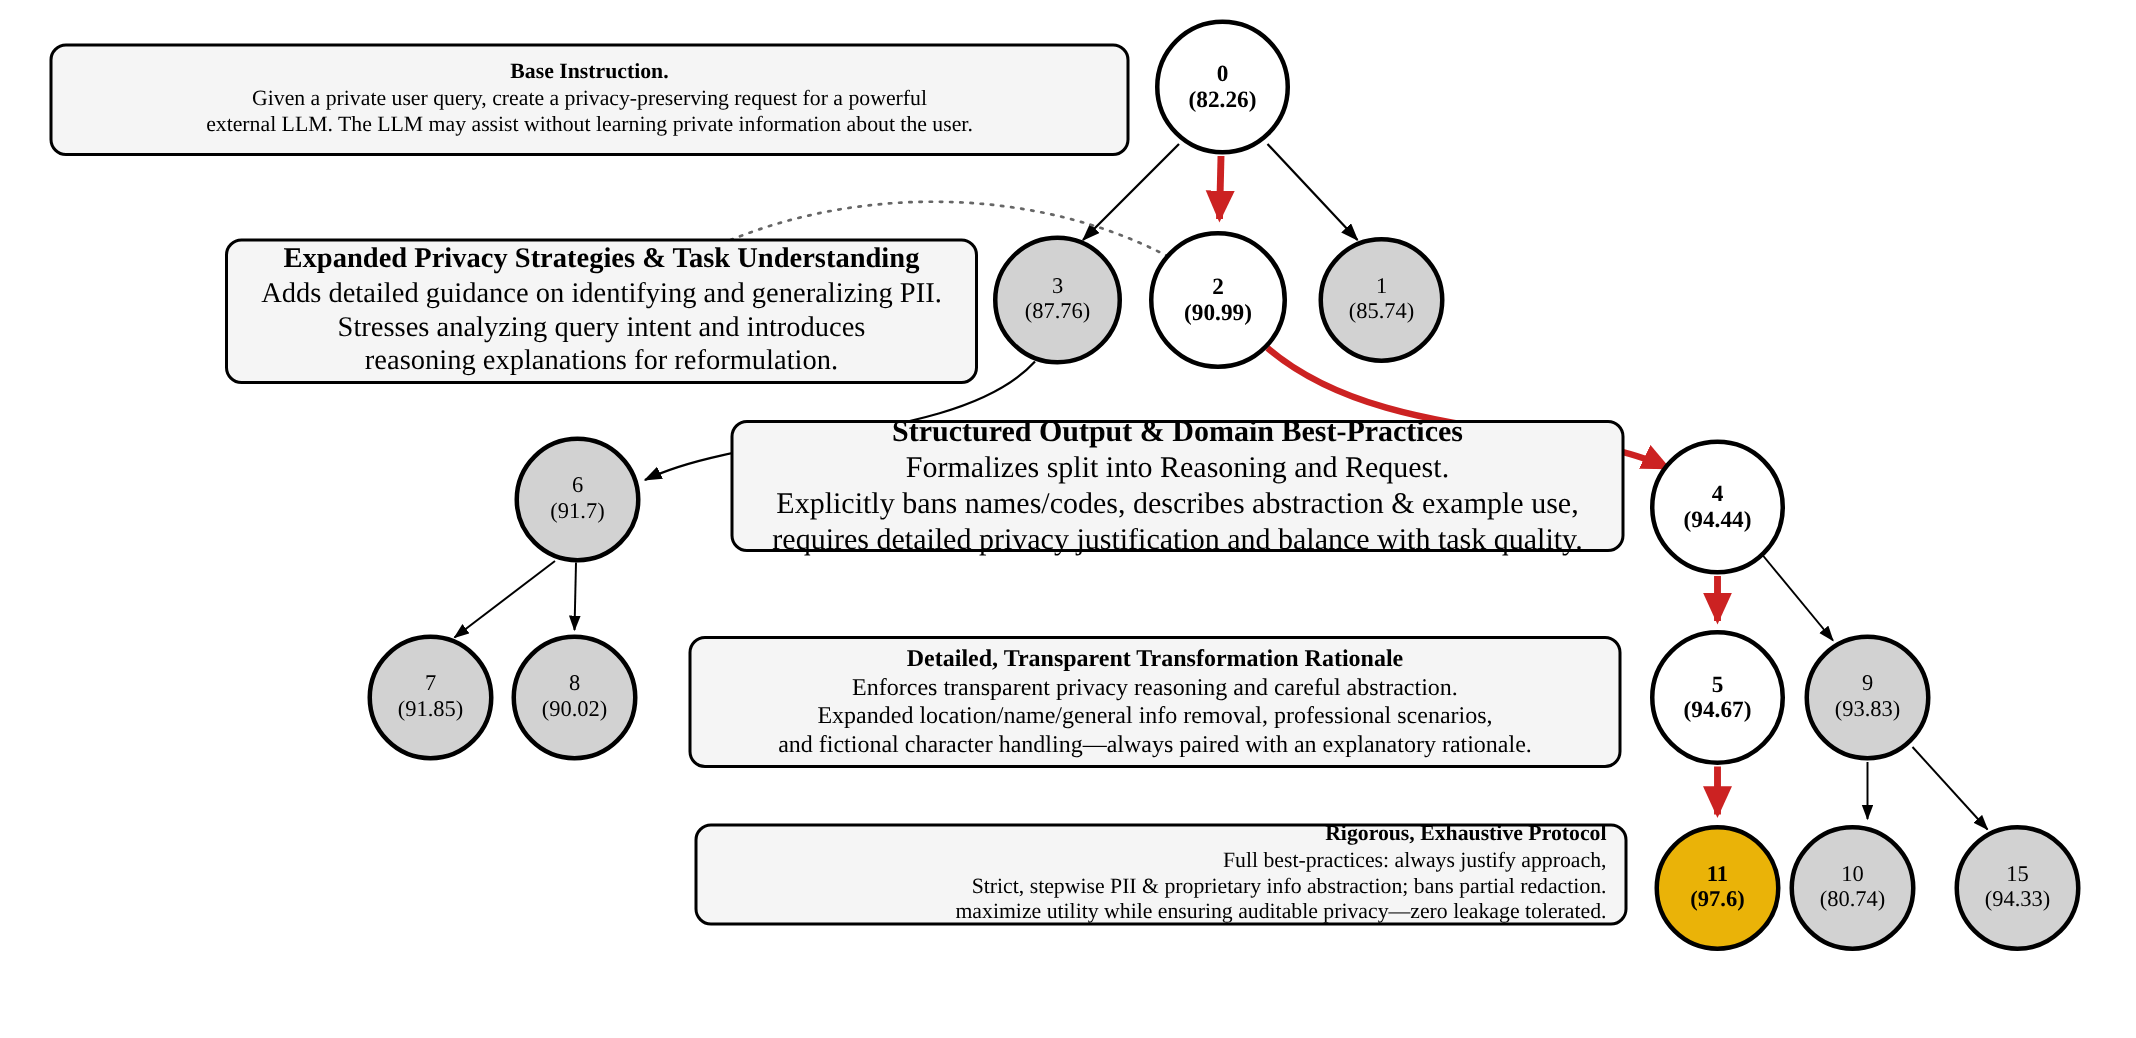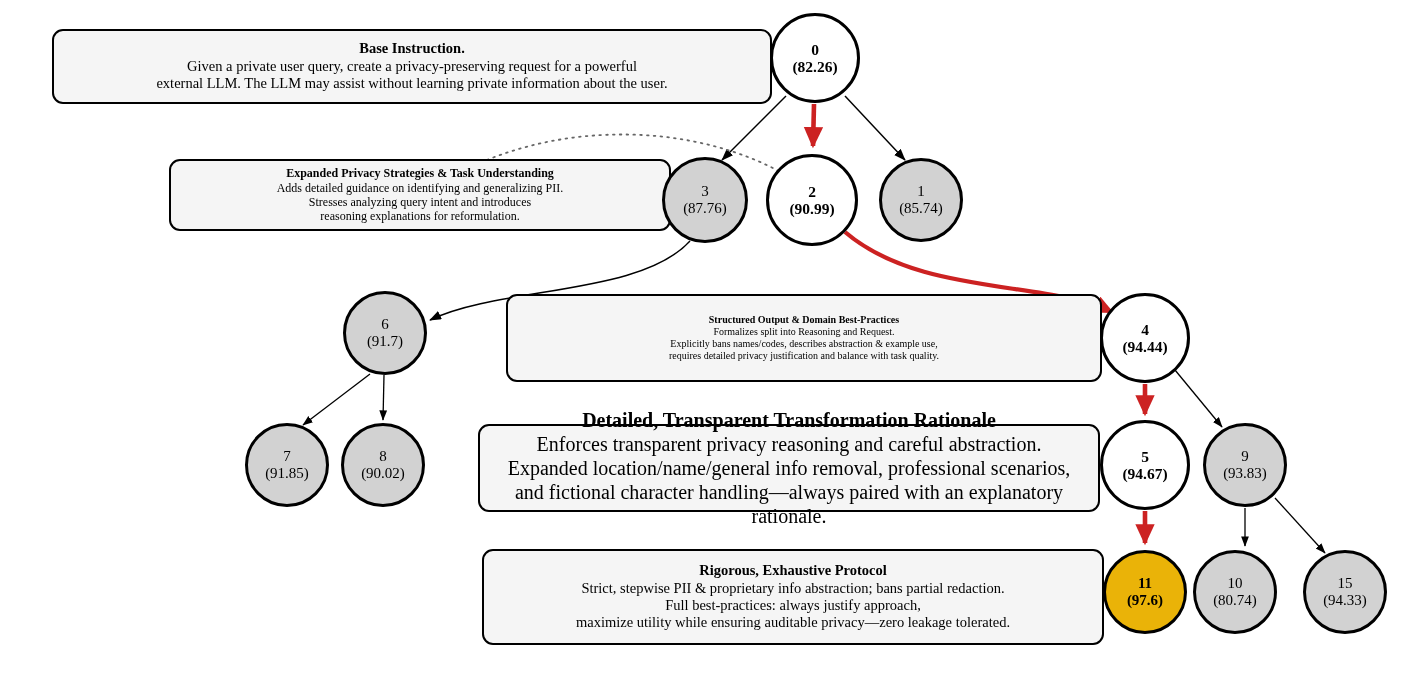--- a/index.html
+++ b/index.html
@@ -52,21 +52,20 @@
     border: 2.6px solid #000000;
     border-radius: 11px;
     box-sizing: border-box;
     display: flex;
     flex-direction: column;
     align-items: center;
     justify-content: center;
     text-align: center;
     line-height: 1.2;
     padding: 5px 12px;
-    margin-left: 19px;
   }
   .textbox .tb-title {
     font-weight: bold;
     display: block;
   }
   .textbox .tb-line { display: block; }
 </style>
 </head>
 <body>
 
@@ -108,45 +107,45 @@
 
     <path d="M 1275,498 L 1325,553" stroke="#000000" stroke-width="1.3" fill="none" marker-end="url(#arrow-black)"></path>
   </svg>
 
   <div class="textbox" style="font-size: 14.5px; left: 33px; top: 29px; width: 720px; height: 75px;">
     <span class="tb-title">Base Instruction.</span>
     <span class="tb-line">Given a private user query, create a privacy-preserving request for a powerful</span>
     <span class="tb-line">external LLM. The LLM may assist without learning private information about the user.</span>
   </div>
 
-  <div class="textbox" style="font-size: 12px; left: 150px; top: 159px; width: 502px; height: 72px;">
+  <div class="textbox" style="font-size: 19px; left: 150px; top: 159px; width: 502px; height: 97px;">
     <span class="tb-title">Expanded Privacy Strategies &amp; Task Understanding</span>
     <span class="tb-line">Adds detailed guidance on identifying and generalizing PII.</span>
     <span class="tb-line">Stresses analyzing query intent and introduces</span>
     <span class="tb-line">reasoning explanations for reformulation.</span>
   </div>
 
-  <div class="textbox" style="font-size: 10px; left: 487px; top: 294px; width: 596px; height: 88px;">
+  <div class="textbox" style="font-size: 20px; left: 487px; top: 280px; width: 596px; height: 88px;">
     <span class="tb-title">Structured Output &amp; Domain Best-Practices</span>
     <span class="tb-line">Formalizes split into Reasoning and Request.</span>
     <span class="tb-line">Explicitly bans names/codes, describes abstraction &amp; example use,</span>
     <span class="tb-line">requires detailed privacy justification and balance with task quality.</span>
   </div>
 
-  <div class="textbox" style="font-size: 20px; left: 459px; top: 424px; width: 622px; height: 88px;">
+  <div class="textbox" style="font-size: 16px; left: 459px; top: 424px; width: 622px; height: 88px;">
     <span class="tb-title">Detailed, Transparent Transformation Rationale</span>
     <span class="tb-line">Enforces transparent privacy reasoning and careful abstraction.</span>
     <span class="tb-line">Expanded location/name/general info removal, professional scenarios,</span>
     <span class="tb-line">and fictional character handling—always paired with an explanatory rationale.</span>
   </div>
 
-  <div class="textbox" style="font-size: 14.5px; left: 463px; top: 549px; width: 622px; height: 96px;">
+  <div class="textbox" style="font-size: 14.5px; left: 463px; top: 549px; width: 622px; height: 68px; align-items: flex-end;">
     <span class="tb-title">Rigorous, Exhaustive Protocol</span>
+    <span class="tb-line">Full best-practices: always justify approach,</span>
     <span class="tb-line">Strict, stepwise PII &amp; proprietary info abstraction; bans partial redaction.</span>
-    <span class="tb-line">Full best-practices: always justify approach,</span>
     <span class="tb-line">maximize utility while ensuring auditable privacy—zero leakage tolerated.</span>
   </div>
 
   <div class="node white bold" style="left: 770px; top: 13px; width: 90px; height: 90px; font-size: 15.5px;">
     <span class="n-id">0</span>
     <span class="n-score">(82.26)</span>
   </div>
   <div class="node gray plain" style="left: 662px; top: 157px; width: 86px; height: 86px; font-size: 15px;">
     <span class="n-id">3</span>
     <span class="n-score">(87.76)</span>

